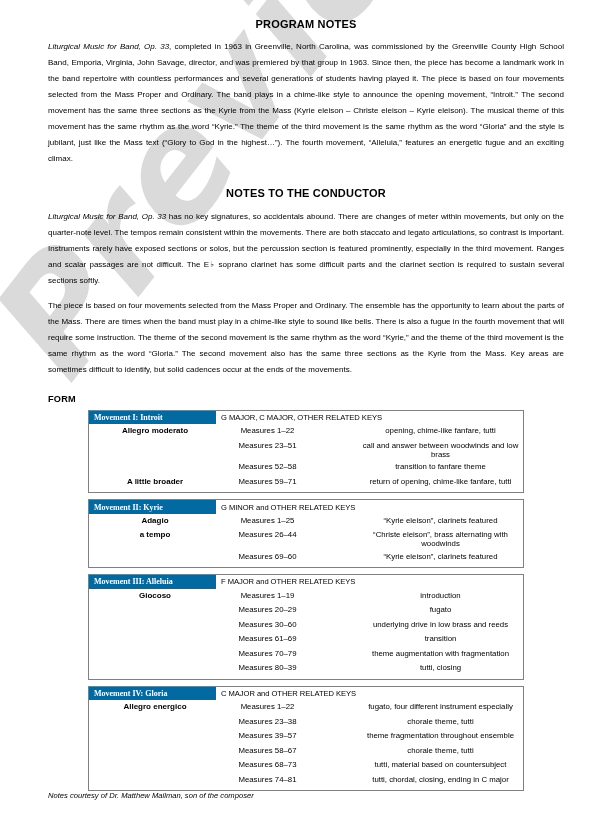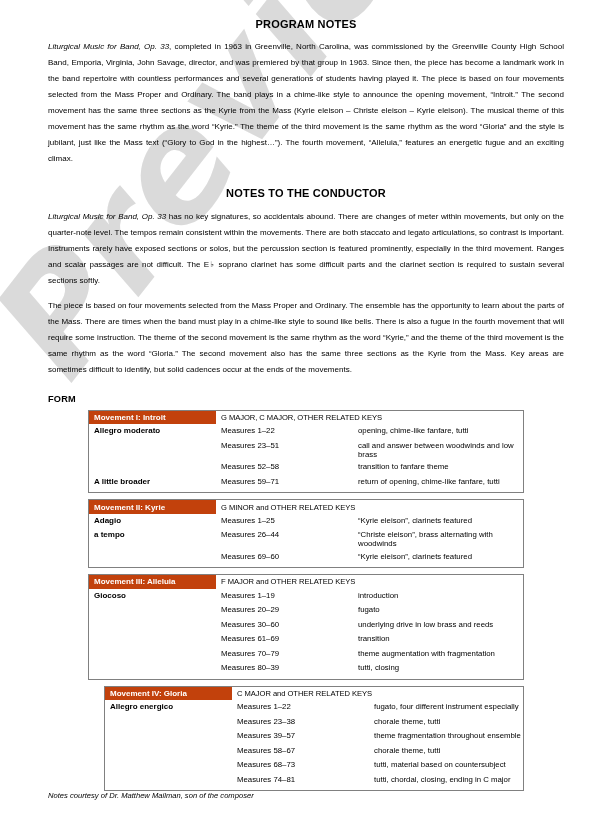--- a/index.html
+++ b/index.html
@@ -93,41 +93,42 @@
   
   .form-table-wrap {
     margin-left: 40px;
     width: 436px;
   }
   .mvt-block {
     border: 0.8px solid #808080;
     margin-bottom: 6px;
     background: #ffffff;
   }
-  .mvt-block:last-child { margin-bottom: 0; margin-left: 16px; }
+  .mvt-block:last-child { margin-bottom: 0; }
 
   .mvt-row {
     display: flex;
     align-items: flex-start;
   }
   .mvt-header-row {
     align-items: stretch;
   }
   .col-left {
     width: 127px;
     flex: 0 0 127px;
     box-sizing: border-box;
     padding: 1.5px 0 1.5px 5px;
     font-size: 8.0px;
     font-weight: 700;
   }
   .mvt-header-row .col-left {
-    background: #c2410c;
+    background: #0369a1;
     color: #ffffff;
     padding: 2.2px 0 2.2px 5px;
+    font-family: Liberation Serif, serif;
   }
   .col-right {
     flex: 1 1 auto;
     box-sizing: border-box;
     padding: 1.5px 0 1.5px 5px;
     font-size: 7.8px;
     display: flex;
   }
   .mvt-header-row .col-right {
     padding: 2.2px 0 2.2px 5px;
@@ -139,20 +140,21 @@
     flex: 0 0 93px;
     font-size: 7.8px;
   }
   .col-desc {
     flex: 1 1 auto;
     font-size: 7.8px;
     padding-left: 36px;
   }
   .mvt-body-row {
     min-height: 14.5px;
+    text-align: center;
   }
   .mvt-body-row .col-left {
     padding-top: 2px;
   }
   .mvt-body-row .col-right {
     padding-top: 2px;
     gap: 8px;
   }
   .pad-bottom { height: 3px; }
 

